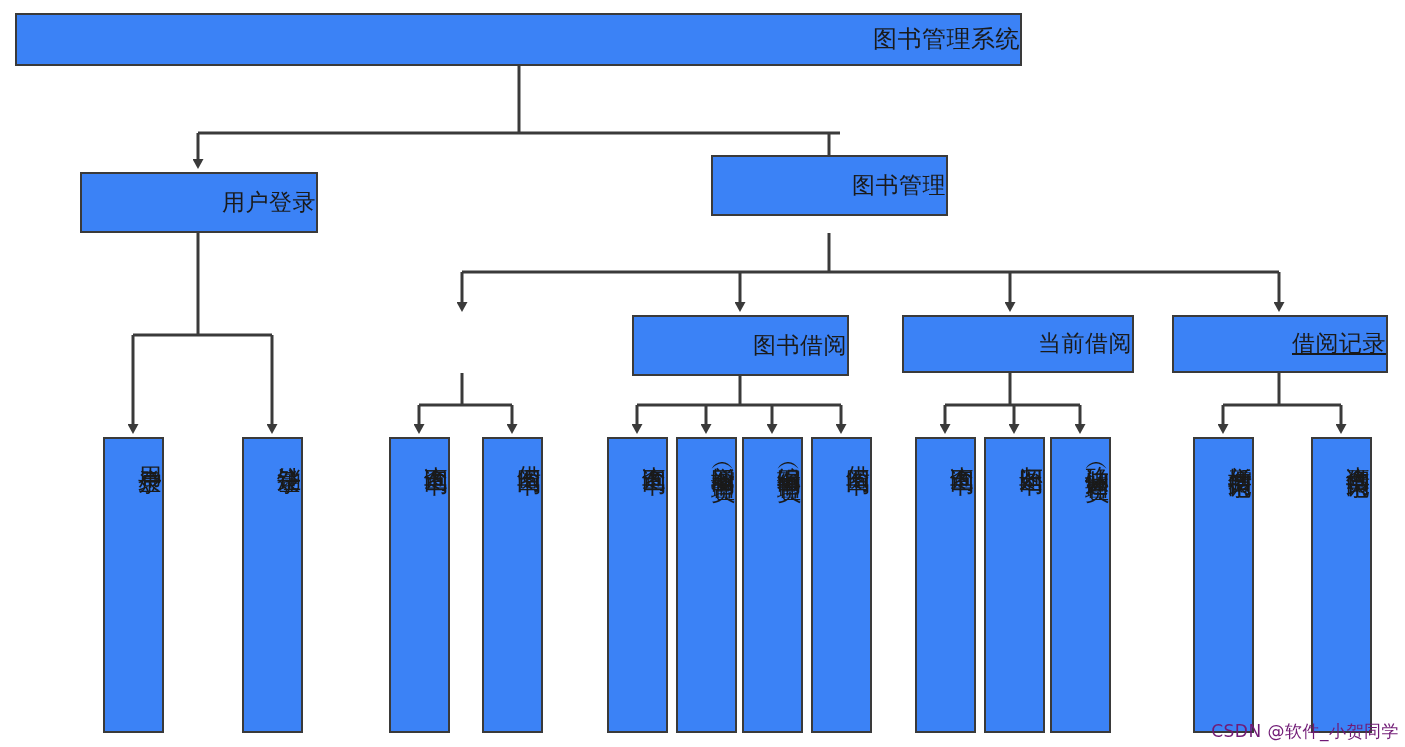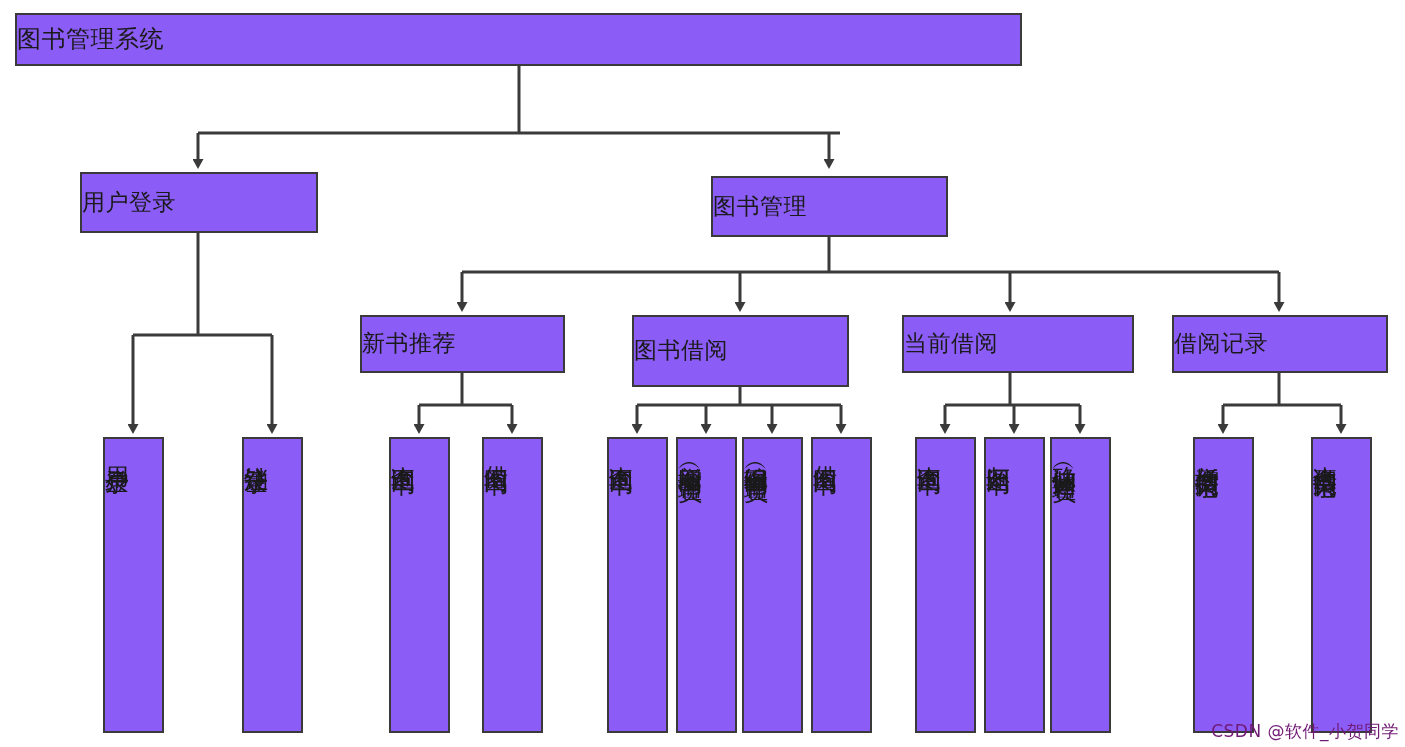--- a/index.html
+++ b/index.html
@@ -21,24 +21,24 @@
     position: absolute;
     left: 0;
     top: 0;
     width: 1405px;
     height: 747px;
   }
   .node {
     position: absolute;
     box-sizing: border-box;
     border: 2px solid #3a3a3a;
-    background: #8b5cf6;
+    background: #3b82f6;
     display: flex;
     align-items: center;
-    justify-content: flex-start;
+    justify-content: flex-end;
     color: #1a1a1a;
   }
   .node-label {
     display: block;
     text-align: center;
     line-height: 1.18;
     white-space: nowrap;
   }
   .node.horiz .node-label {
     font-size: 23px;
@@ -124,34 +124,31 @@
     </g>
   </svg>
 
   <div class="node root horiz" style="left:15px; top:13px; width:1007px; height:53px;">
     <span class="node-label">图书管理系统</span>
   </div>
 
   <div class="node horiz" style="left:80px; top:172px; width:238px; height:61px;">
     <span class="node-label">用户登录</span>
   </div>
-  <div class="node horiz" style="left:711px; top:176px; width:237px; height:61px;">
+  <div class="node horiz" style="left:711px; top:155px; width:237px; height:61px;">
     <span class="node-label">图书管理</span>
   </div>
 
-  <div class="node horiz" style="left:360px; top:315px; width:205px; height:58px;">
-    <span class="node-label">新书推荐</span>
-  </div>
-  <div class="node horiz" style="left:632px; top:315px; width:217px; height:72px;">
+  <div class="node horiz" style="left:632px; top:315px; width:217px; height:61px;">
     <span class="node-label">图书借阅</span>
   </div>
   <div class="node horiz" style="left:902px; top:315px; width:232px; height:58px;">
     <span class="node-label">当前借阅</span>
   </div>
-  <div class="node horiz" style="left:1172px; top:315px; width:216px; height:58px;">
+  <div class="node horiz" style="left:1172px; top:315px; width:216px; height:58px;text-decoration:underline;">
     <span class="node-label">借阅记录</span>
   </div>
 
   <div class="node vert" style="left:103px; top:437px; width:61px; height:296px;">
     <span class="node-label">用户登录</span>
   </div>
   <div class="node vert" style="left:242px; top:437px; width:61px; height:296px;">
     <span class="node-label">注销登录</span>
   </div>
 

